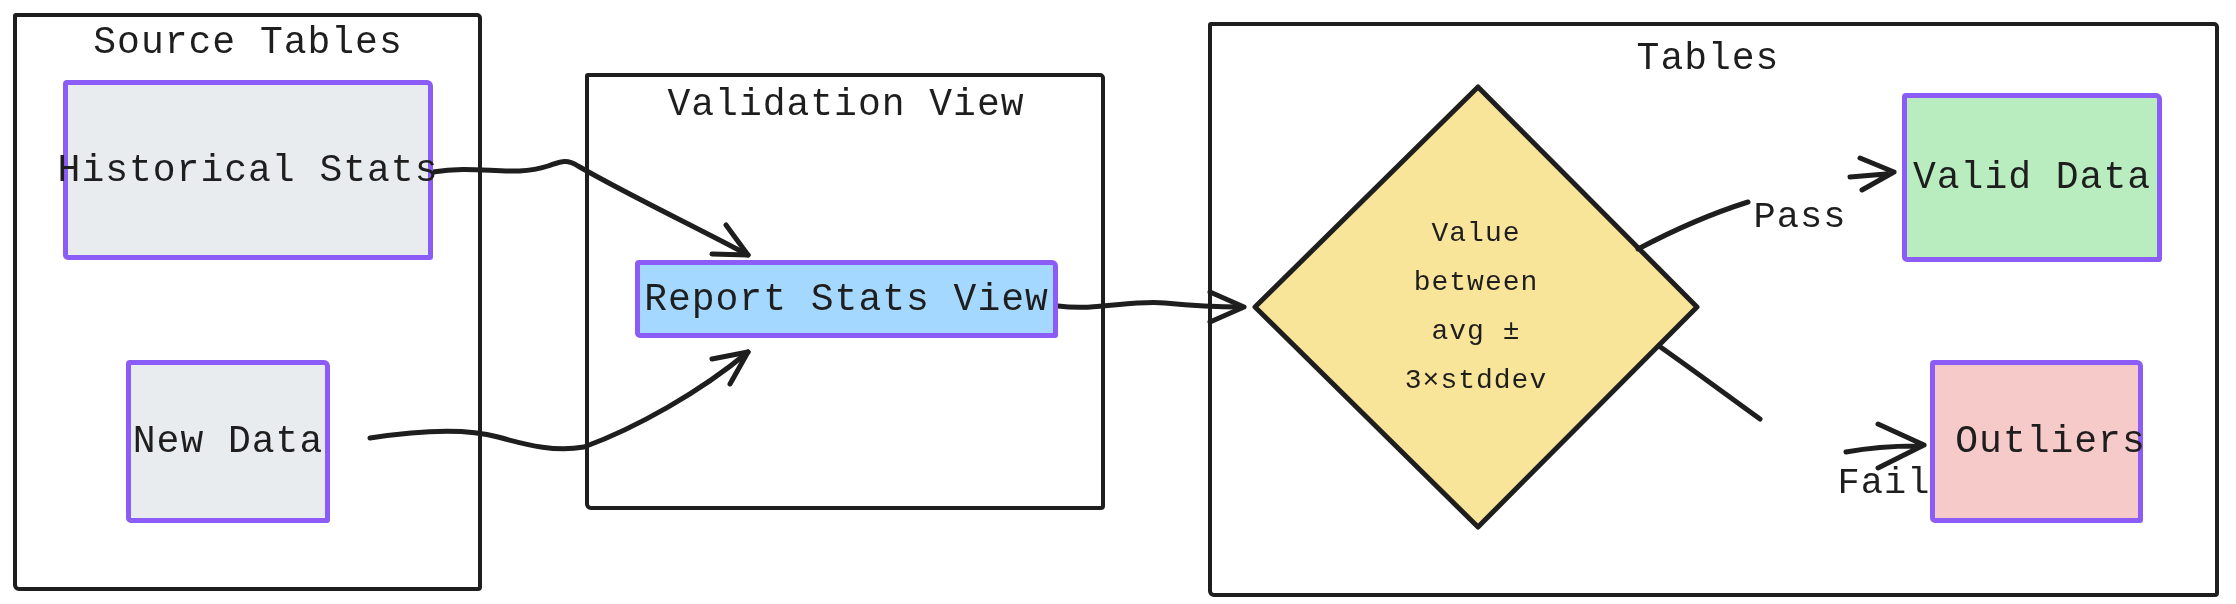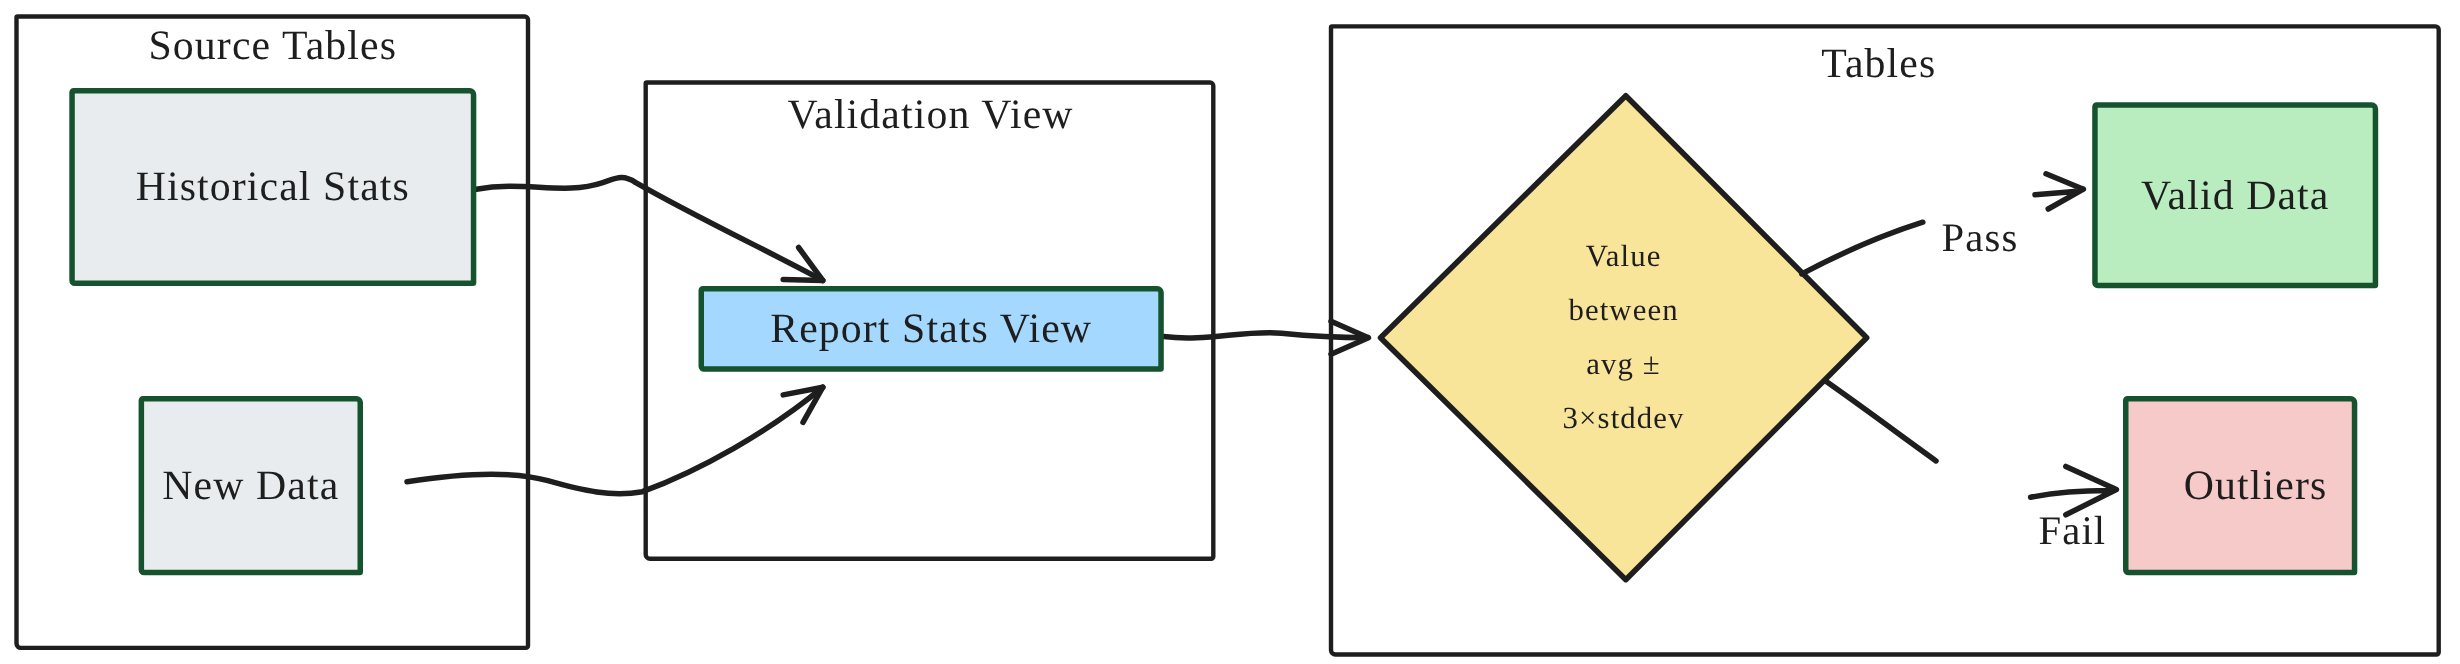--- a/index.html
+++ b/index.html
@@ -5,21 +5,21 @@
   html, body {
     margin: 0;
     padding: 0;
     background: #ffffff;
   }
   .canvas {
     position: relative;
     width: 2236px;
     height: 604px;
     background: #ffffff;
-    font-family: Liberation Serif, serif;
+    font-family: Liberation Mono, monospace;
     color: #1e1e1e;
     overflow: hidden;
   }
   .canvas * { box-sizing: border-box; }
 
   
   .group {
     position: absolute;
     border: 4px solid #1e1e1e;
     border-radius: 3px 5px 4px 6px;
@@ -29,21 +29,21 @@
     position: absolute;
     transform: translate(-50%, -50%);
     font-size: 38px;
     letter-spacing: 1px;
     white-space: nowrap;
   }
 
   
   .node {
     position: absolute;
-    border: 5px solid #14532d;
+    border: 5px solid #8b5cf6;
     border-radius: 4px 6px 3px 5px;
     display: flex;
     align-items: center;
     justify-content: center;
   }
   .node-label {
     font-size: 38px;
     letter-spacing: 1px;
     white-space: nowrap;
     text-align: center;

